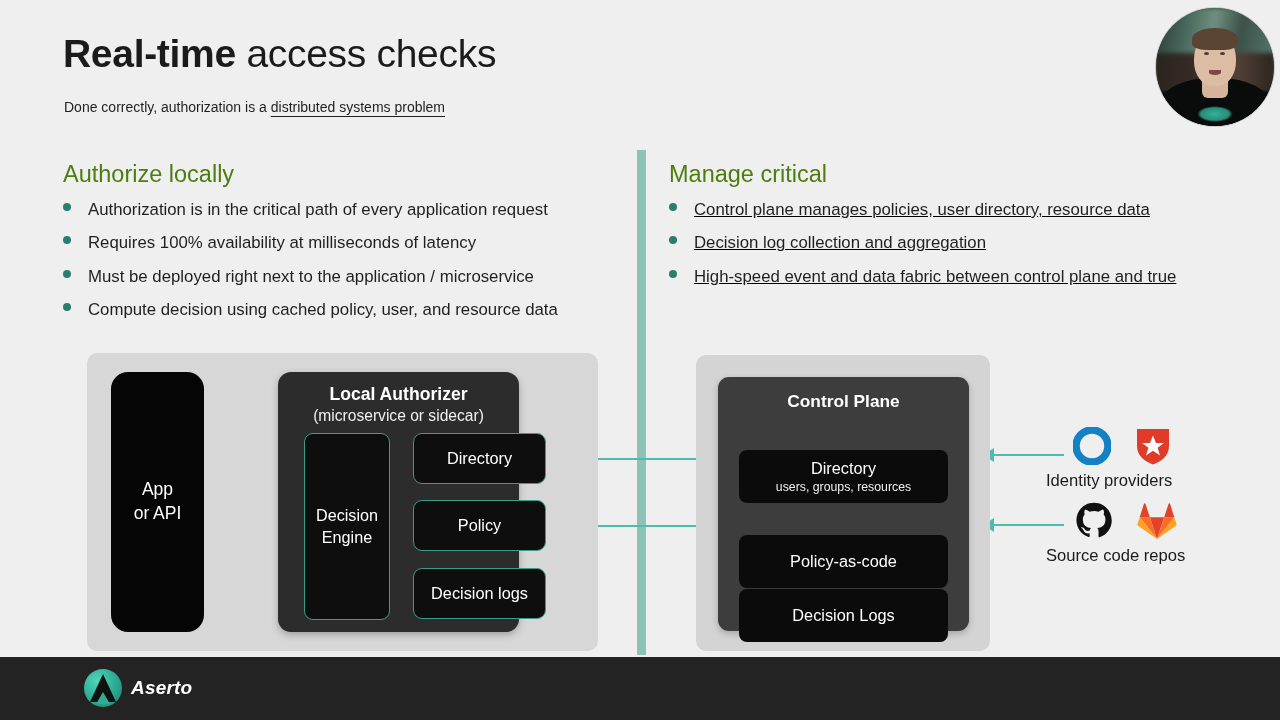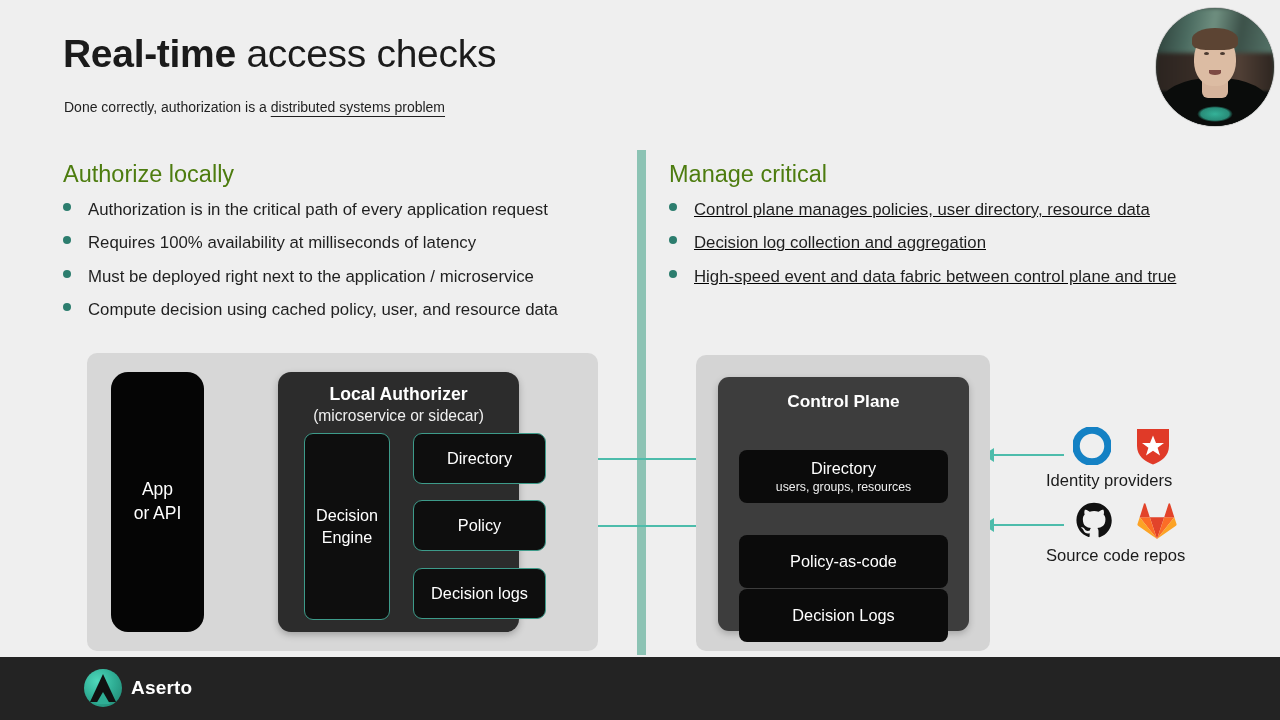--- a/index.html
+++ b/index.html
@@ -338,20 +338,21 @@
     width: 0; height: 0;
     border-left: 7px solid transparent;
     border-right: 7px solid transparent;
     border-bottom: 12px solid #2fae95;
   }
   .logo-text {
     color: #fff;
     font-size: 19px;
     font-weight: 700;
     letter-spacing: .2px;
+    font-style: italic;
   }
 </style>
 </head>
 <body>
 
 <div class="slide">
 
   <div class="title">
     <span class="strong">Real-time</span><span class="light"> access checks</span>
   </div>

